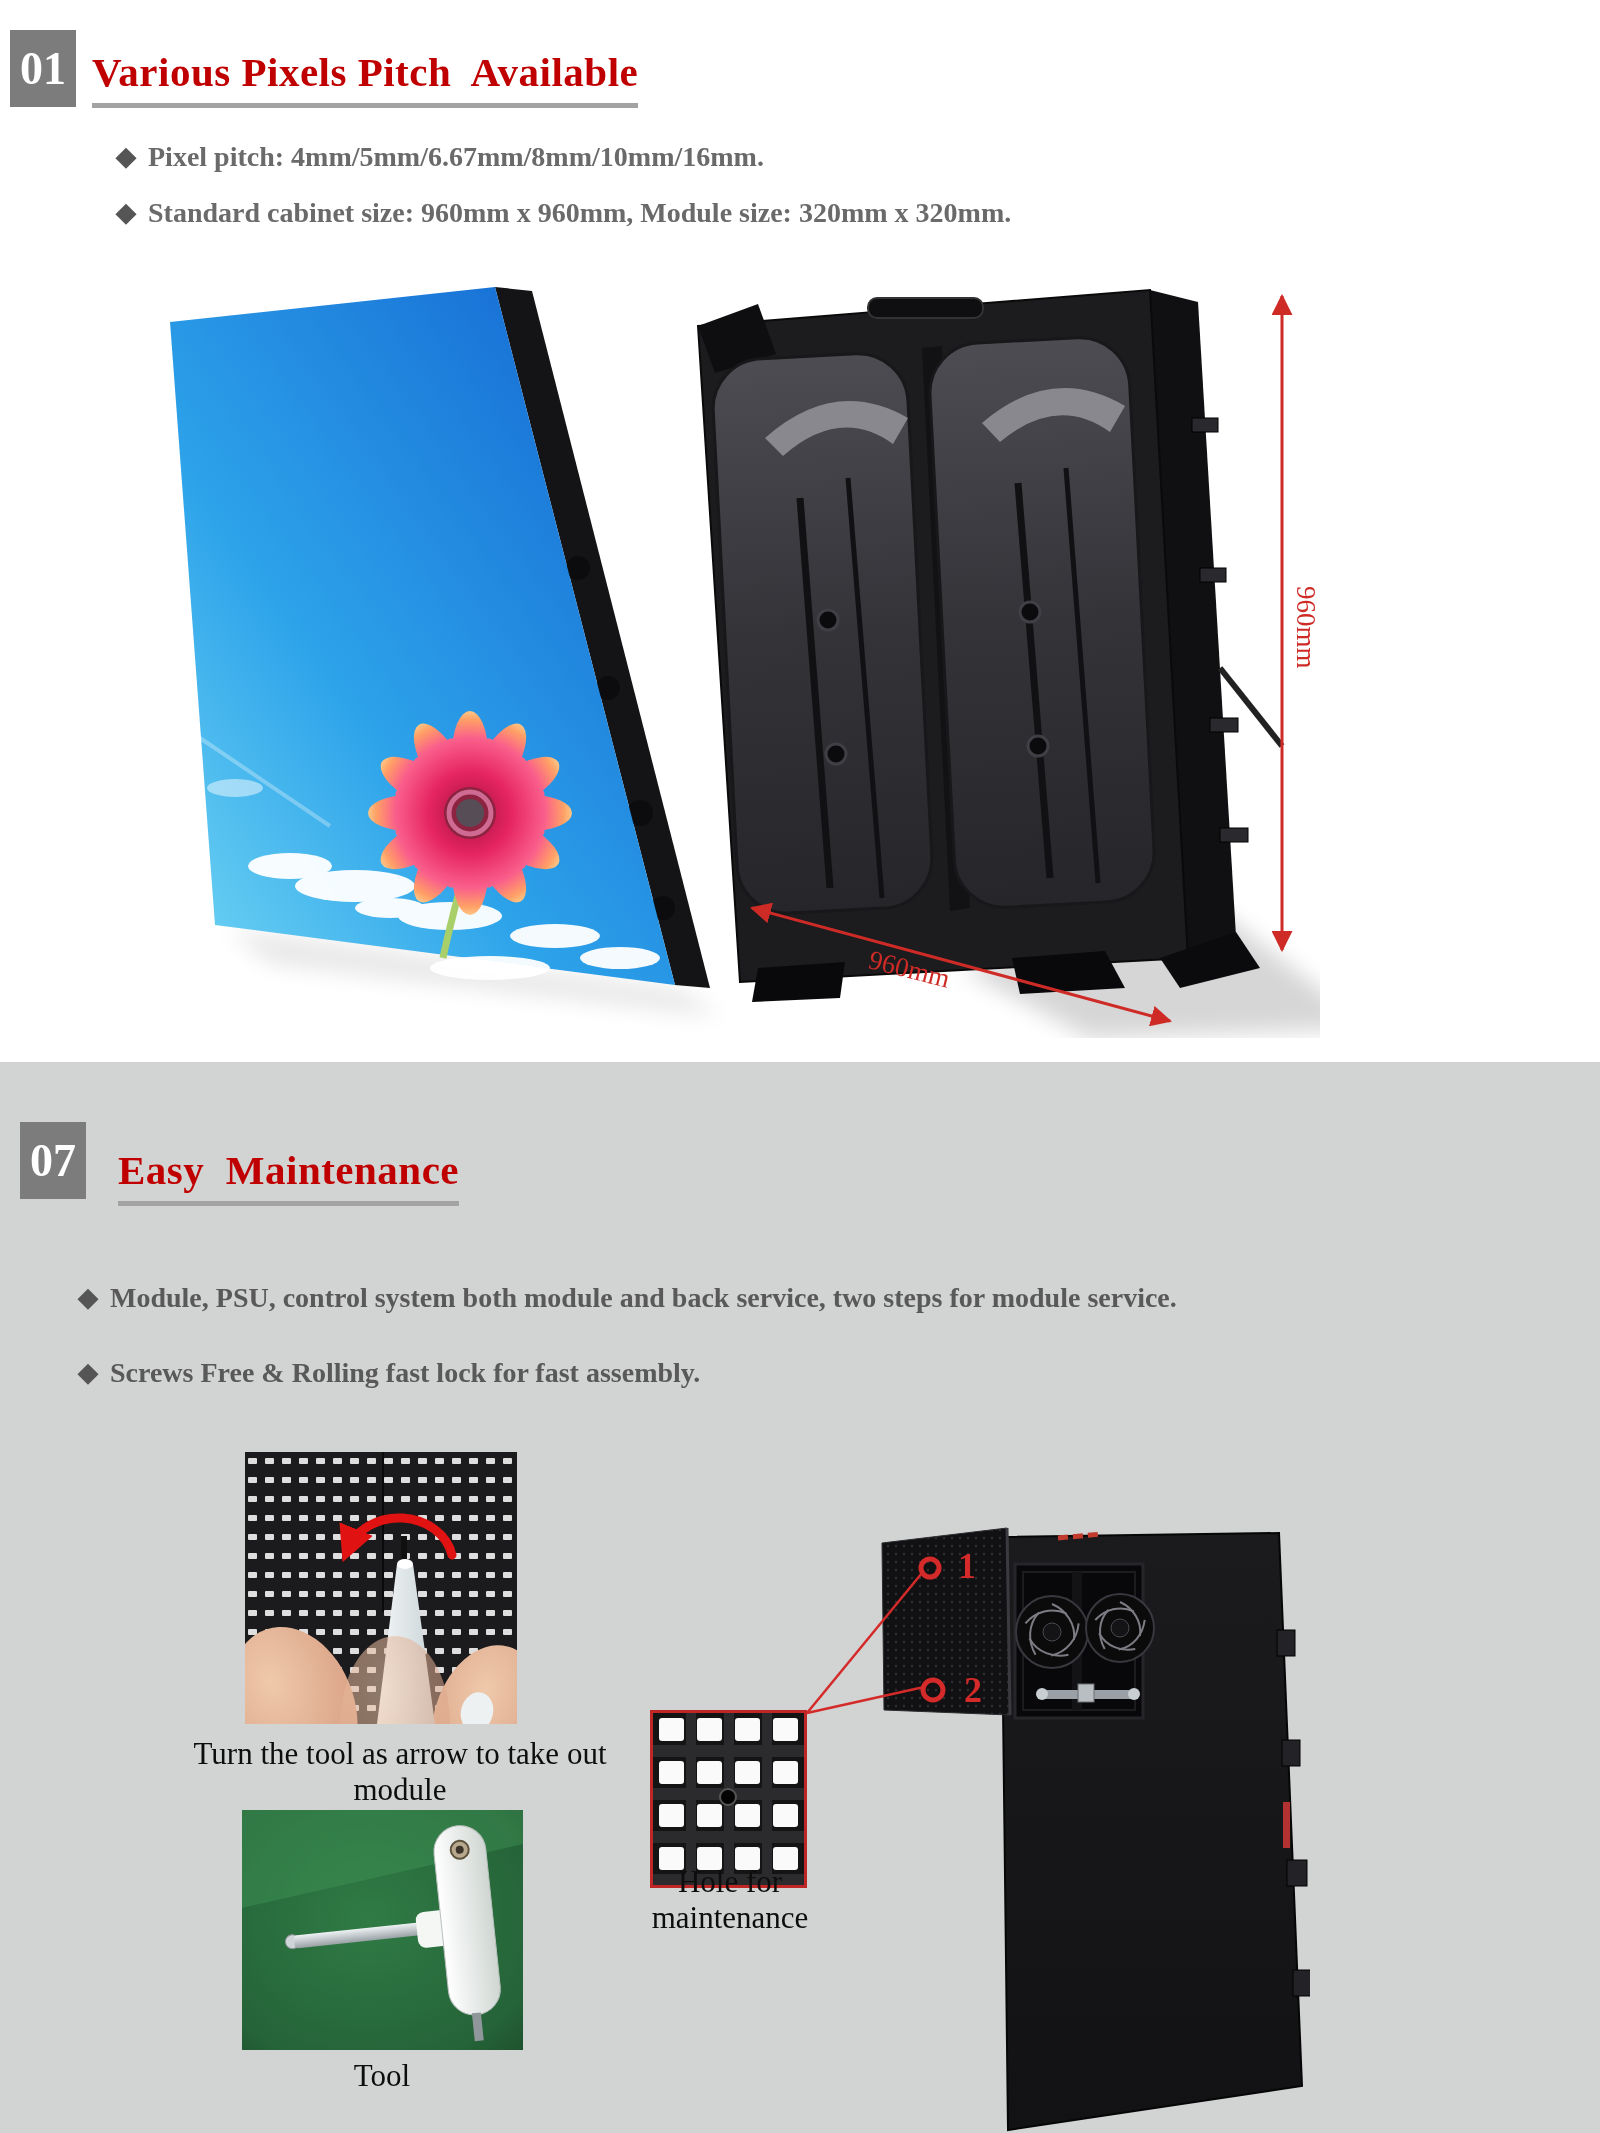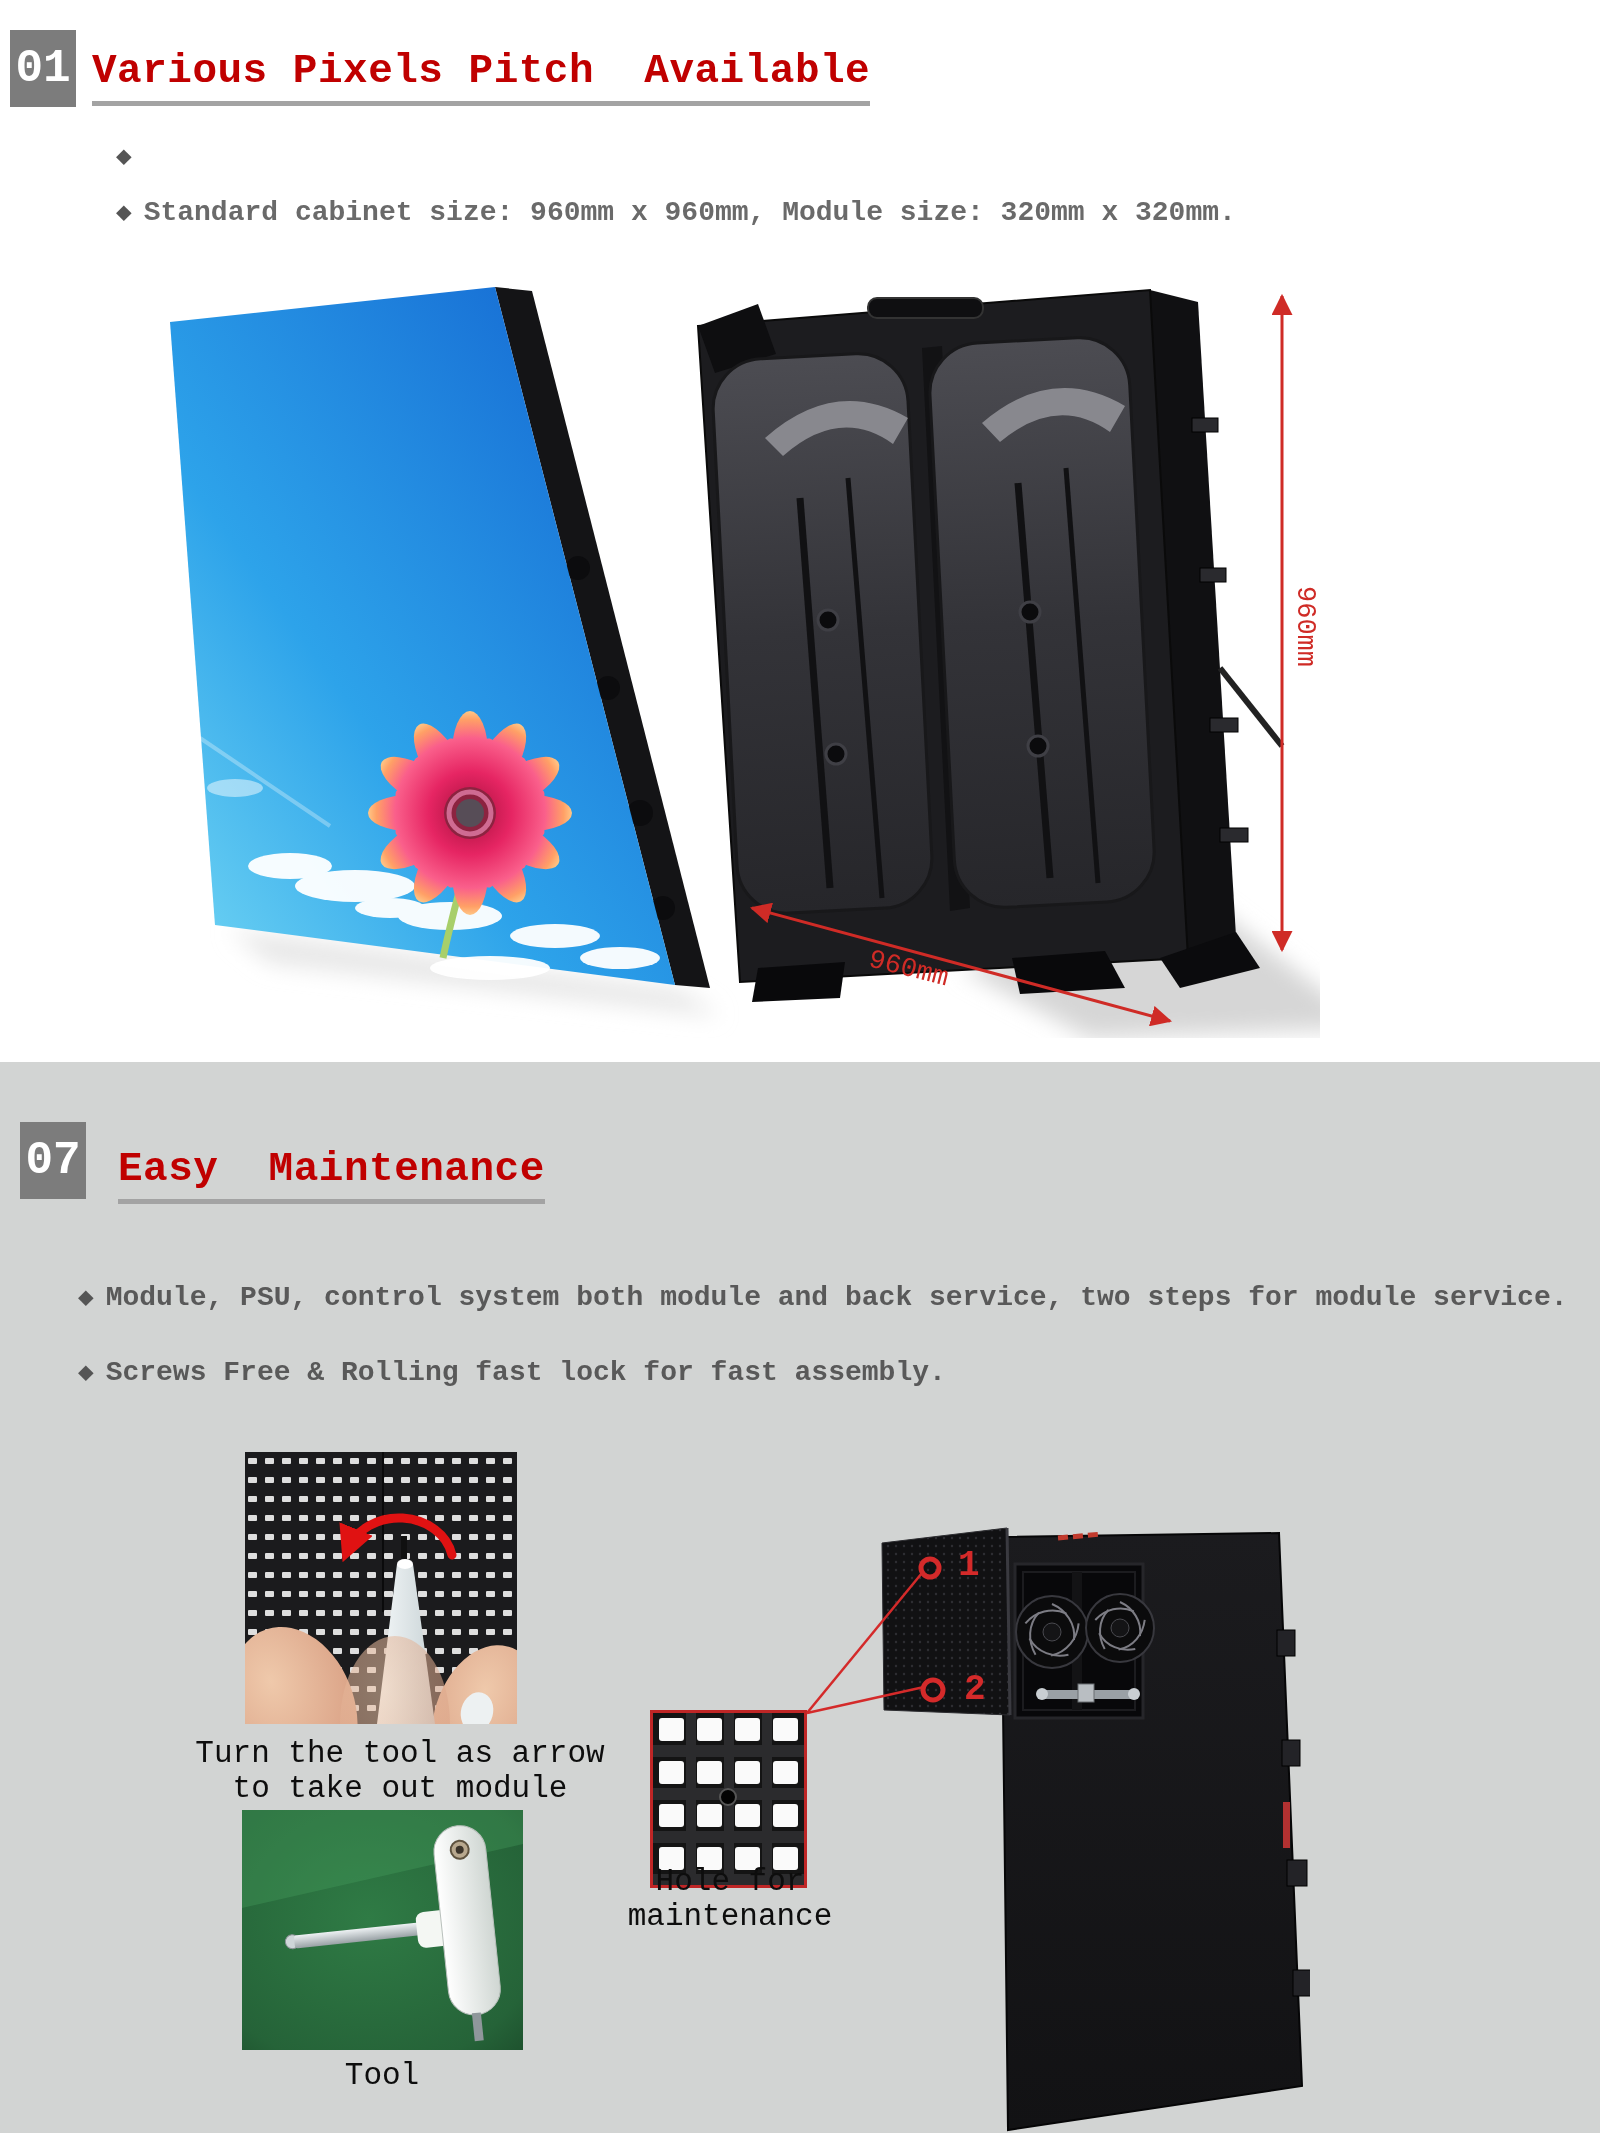--- a/index.html
+++ b/index.html
@@ -1,17 +1,17 @@
 <!DOCTYPE html>
 <html><head>
 <meta charset="utf-8">
 <style>
   html,body{margin:0;padding:0;background:#ffffff;}
   .page{position:relative;width:1600px;height:2133px;background:#737373;overflow:hidden;
-        font-family:Liberation Mono, monospace;}
+        font-family:Liberation Serif, serif;}
   .sec{position:absolute;left:0;width:1600px;}
   .sec1{top:0;height:1062px;background:#ffffff;}
   .sec2{top:1062px;height:1071px;background:#d2d4d3;}
   .num-box{position:absolute;display:flex;align-items:center;justify-content:center;
            width:66px;height:77px;background:#7c7c7c;color:#ffffff;
            font-size:46px;font-weight:bold;}
   .sec-title{position:absolute;margin:0;color:#c00000;font-size:41px;font-weight:bold;
              white-space:pre;letter-spacing:0.5px;
              border-bottom:5px solid #a3a3a3;padding-bottom:7px;display:inline-block;}
   .bullets{position:absolute;list-style:none;margin:0;padding:0;}
@@ -32,20 +32,21 @@
 
 <div class="page">
 
   <section class="sec sec1">
     <div class="num-box" style="left:10px;top:30px;">01</div>
     <h1 class="sec-title" style="left:92px;top:48px;">Various Pixels Pitch  Available</h1>
 
     <ul class="bullets" style="left:116px;top:140px;">
       <li>
         <span class="diamond">◆</span>
+        <span>Pixel pitch: 4mm/5mm/6.67mm/8mm/10mm/16mm.</span>
       </li>
       <li>
         <span class="diamond">◆</span>
         <span>Standard cabinet size: 960mm x 960mm, Module size: 320mm x 320mm.</span>
       </li>
     </ul>
 
     <div class="figure" style="left:140px;top:268px;width:1180px;height:770px;">
       <svg width="1180" height="770" viewBox="0 0 1180 770">
         <defs>

